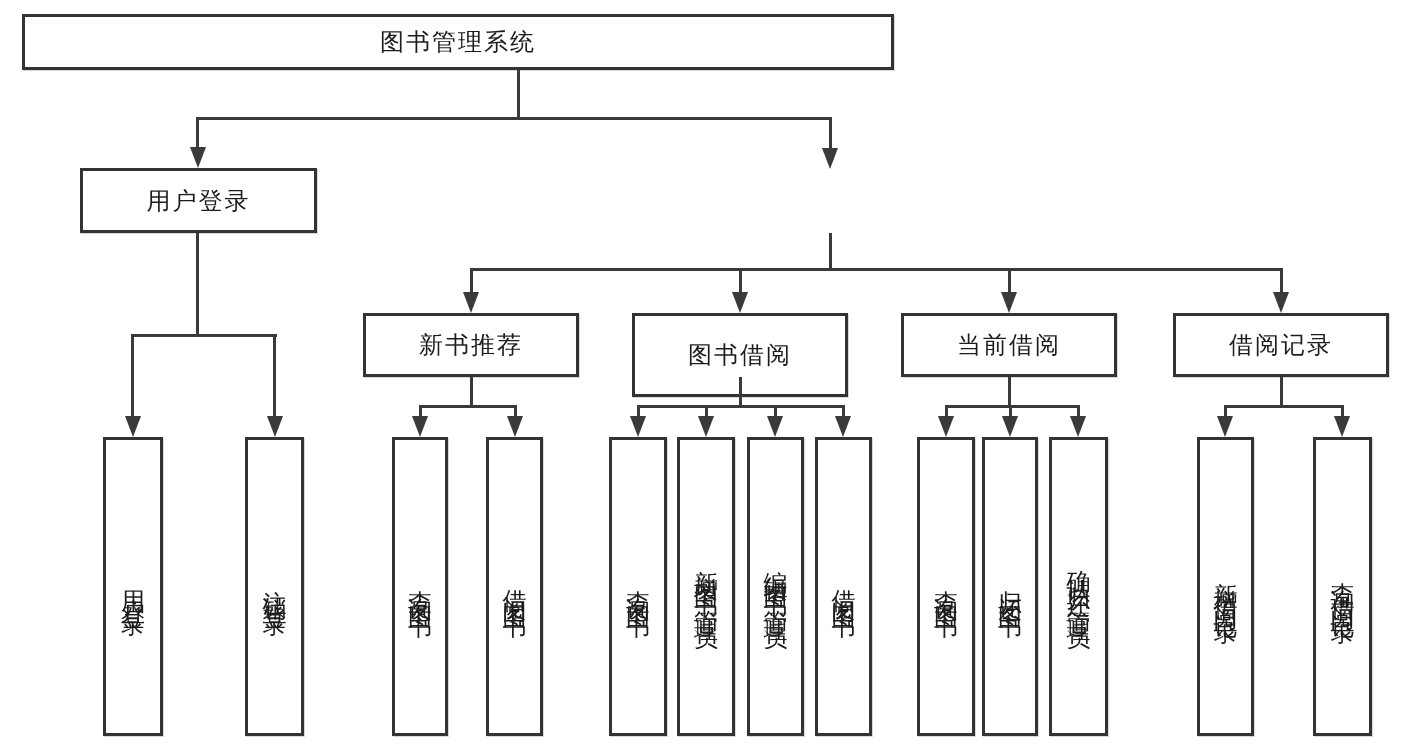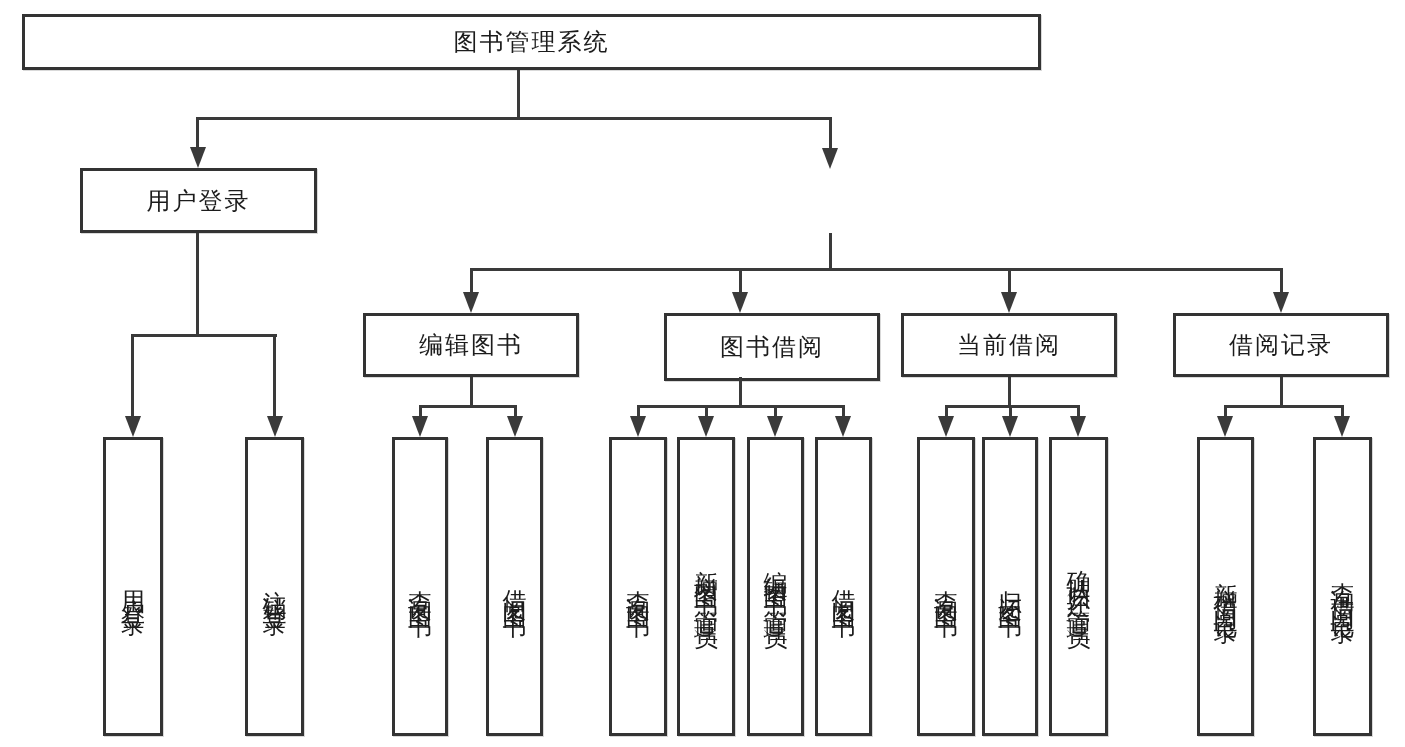--- a/index.html
+++ b/index.html
@@ -57,21 +57,21 @@
     letter-spacing: 1px;
     z-index: 5;
     white-space: nowrap;
   }
 </style>
 </head>
 <body>
 
 <div id="stage">
 
-  <div class="nbox" style="left:22px; top:14px; width:1019px; height:56px;">图书管理系统</div>
+  <div class="nbox" style="left:22px; top:14px; width:872px; height:56px;">图书管理系统</div>
 
   <div class="vl" style="left:517px; top:70px; height:49px;"></div>
   <div class="hl" style="left:196px; top:117px; width:636px;"></div>
   <div class="vl" style="left:196px; top:117px; height:33px;"></div>
   <div class="vl" style="left:829px; top:117px; height:34px;"></div>
   <div class="arr" style="left:190px; top:147px;"></div>
   <div class="arr" style="left:822px; top:148px;"></div>
 
   <div class="nbox" style="left:80px; top:168px; width:237px; height:65px;">用户登录</div>
 
@@ -86,22 +86,22 @@
   <div class="hl" style="left:470px; top:268px; width:813px;"></div>
   <div class="vl" style="left:470px; top:268px; height:26px;"></div>
   <div class="vl" style="left:739px; top:268px; height:26px;"></div>
   <div class="vl" style="left:1008px; top:268px; height:26px;"></div>
   <div class="vl" style="left:1280px; top:268px; height:26px;"></div>
   <div class="arr" style="left:463px; top:292px;"></div>
   <div class="arr" style="left:732px; top:292px;"></div>
   <div class="arr" style="left:1001px; top:292px;"></div>
   <div class="arr" style="left:1273px; top:292px;"></div>
 
-  <div class="nbox" style="left:363px; top:313px; width:216px; height:64px;">编辑图书</div>
-  <div class="nbox" style="left:664px; top:313px; width:216px; height:68px;">图书借阅</div>
+  <div class="nbox" style="left:363px; top:313px; width:216px; height:64px;">新书推荐</div>
+  <div class="nbox" style="left:632px; top:313px; width:216px; height:84px;">图书借阅</div>
   <div class="nbox" style="left:901px; top:313px; width:216px; height:64px;">当前借阅</div>
   <div class="nbox" style="left:1173px; top:313px; width:216px; height:64px;">借阅记录</div>
 
   <div class="vl" style="left:470px; top:377px; height:31px;"></div>
   <div class="hl" style="left:419px; top:405px; width:98px;"></div>
   <div class="vl" style="left:419px; top:405px; height:13px;"></div>
   <div class="vl" style="left:514px; top:405px; height:13px;"></div>
   <div class="arr" style="left:412px; top:416px;"></div>
   <div class="arr" style="left:507px; top:416px;"></div>
 

